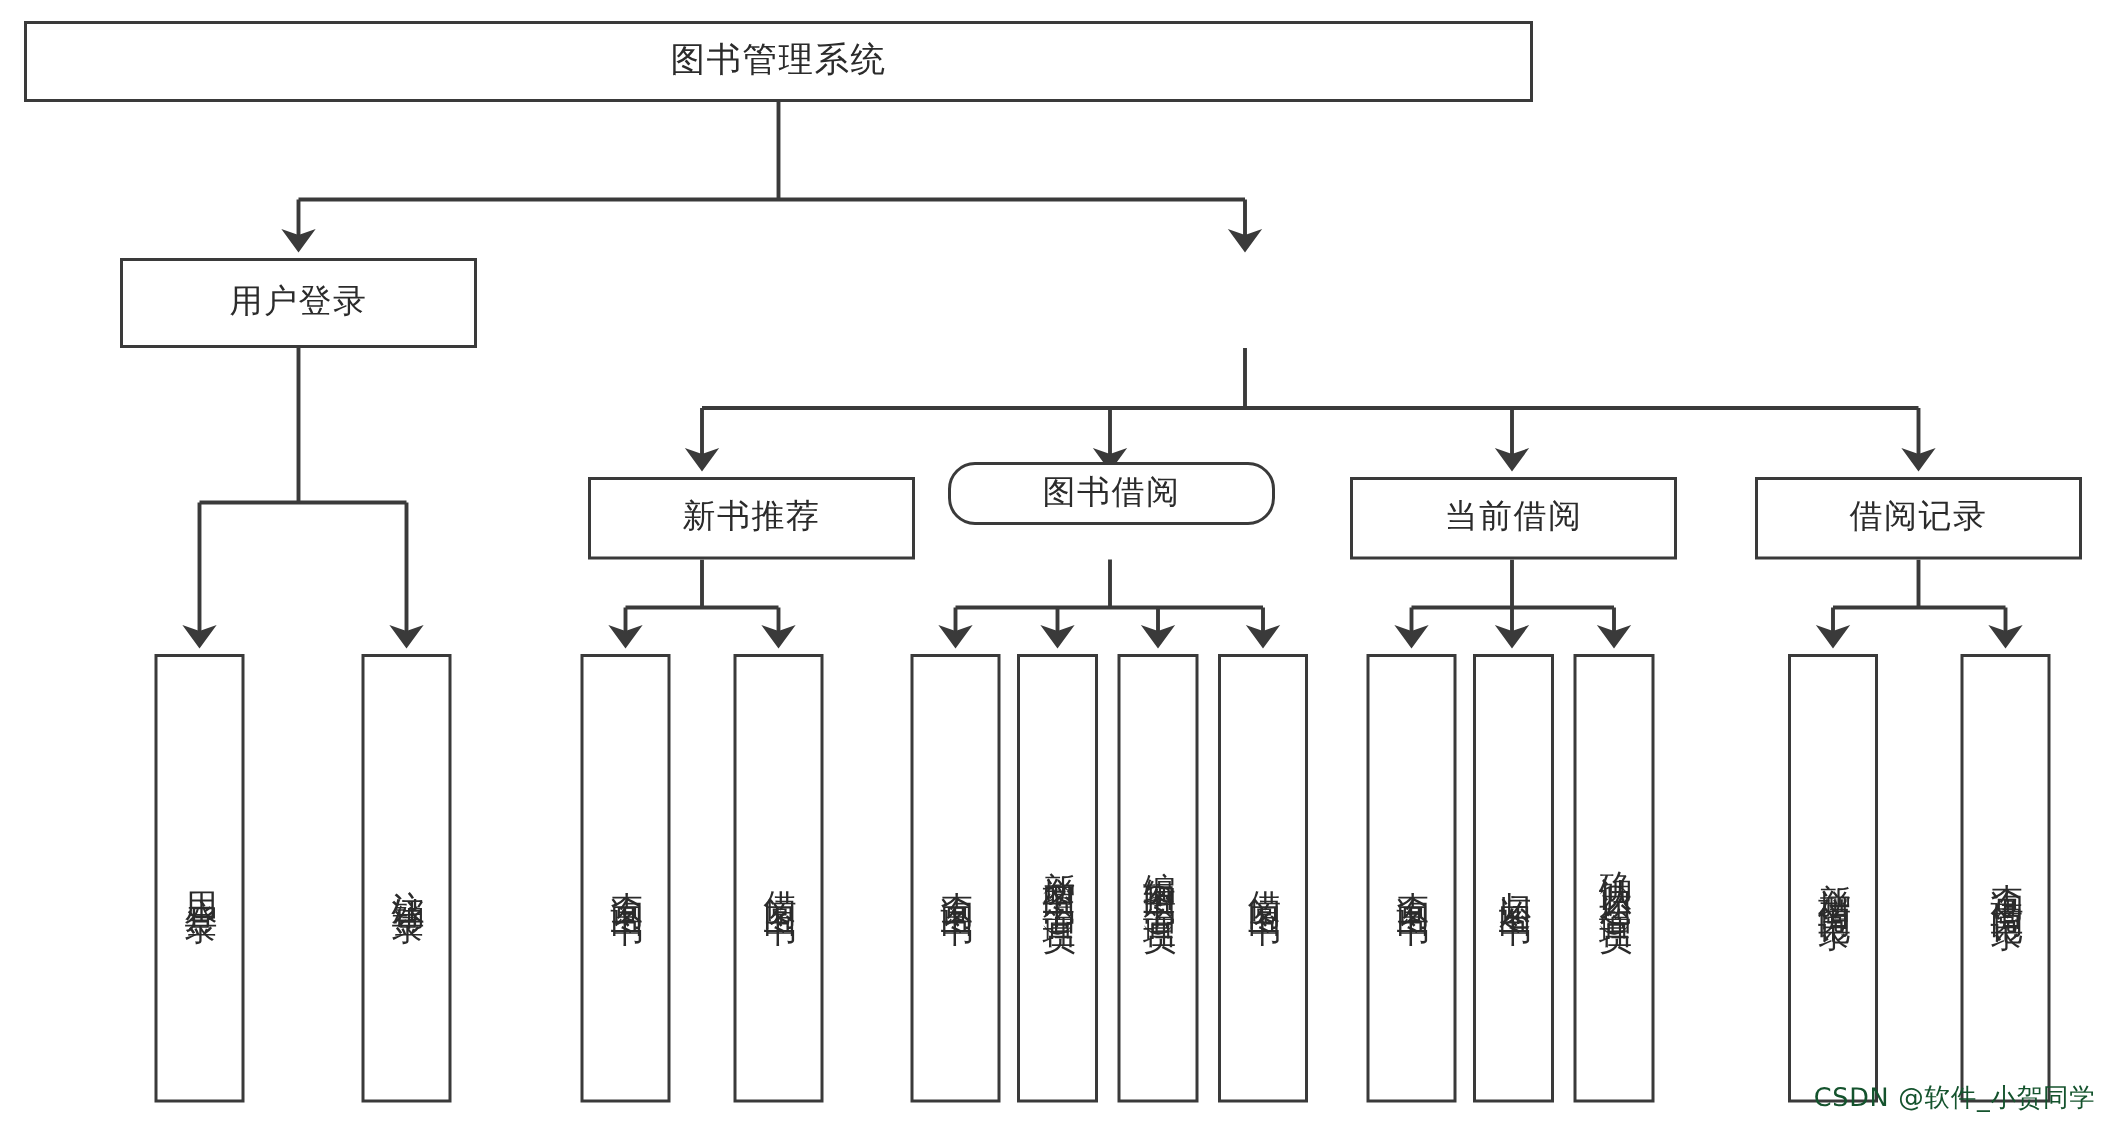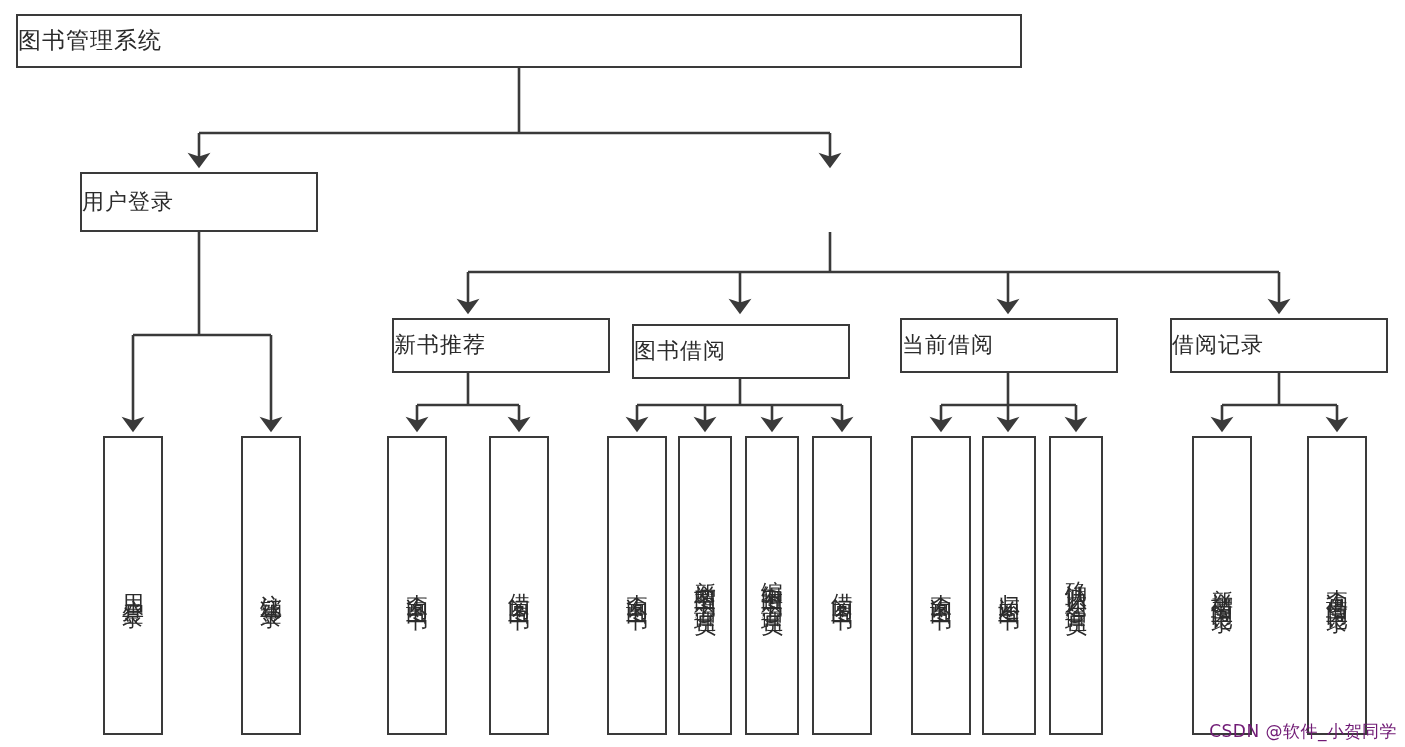--- a/index.html
+++ b/index.html
@@ -13,21 +13,21 @@
   #canvas{position:relative;width:1405px;height:747px;}
   svg#wires{position:absolute;left:0;top:0;width:1405px;height:747px;}
 
   .node{
     position:absolute;
     box-sizing:border-box;
     background:#ffffff;
     border:2px solid #3a3a3a;
     display:flex;
     align-items:center;
-    justify-content:flex-start;
+    justify-content:center;
     color:#2b2b2b;
     z-index:3;
   }
   .node .lbl{
     display:block;
     white-space:nowrap;
     line-height:1.28;
   }
   
   .h-node .lbl{font-size:22px;letter-spacing:1px;}
@@ -41,21 +41,21 @@
     font-size:22px;
     letter-spacing:5px;
     line-height:1;
     white-space:nowrap;
     text-align:center;
   }
   .watermark{
     position:absolute;
     right:8px;bottom:4px;
     font-size:17px;
-    color:#701a75;
+    color:#14532d;
     letter-spacing:0.5px;
     z-index:6;
     white-space:nowrap;
     pointer-events:none;
   }
 </style>
 </head>
 <body>
 
 <div id="canvas">
@@ -115,21 +115,21 @@
     <span class="lbl">图书管理系统</span>
   </div>
 
   <div class="node h-node" style="left:80px;top:172px;width:238px;height:60px;">
     <span class="lbl">用户登录</span>
   </div>
 
   <div class="node h-node" style="left:360px;top:318px;width:218px;height:55px;margin-left:32px;">
     <span class="lbl">新书推荐</span>
   </div>
-  <div class="node h-node" style="left:632px;top:324px;width:218px;height:55px;">
+  <div class="node h-node" style="left:632px;top:308px;width:218px;height:42px;border-radius:18px;">
     <span class="lbl">图书借阅</span>
   </div>
   <div class="node h-node" style="left:900px;top:318px;width:218px;height:55px;">
     <span class="lbl">当前借阅</span>
   </div>
   <div class="node h-node" style="left:1170px;top:318px;width:218px;height:55px;">
     <span class="lbl">借阅记录</span>
   </div>
 
   <div class="node v-node" style="left:103px;top:436px;width:60px;height:299px;">

